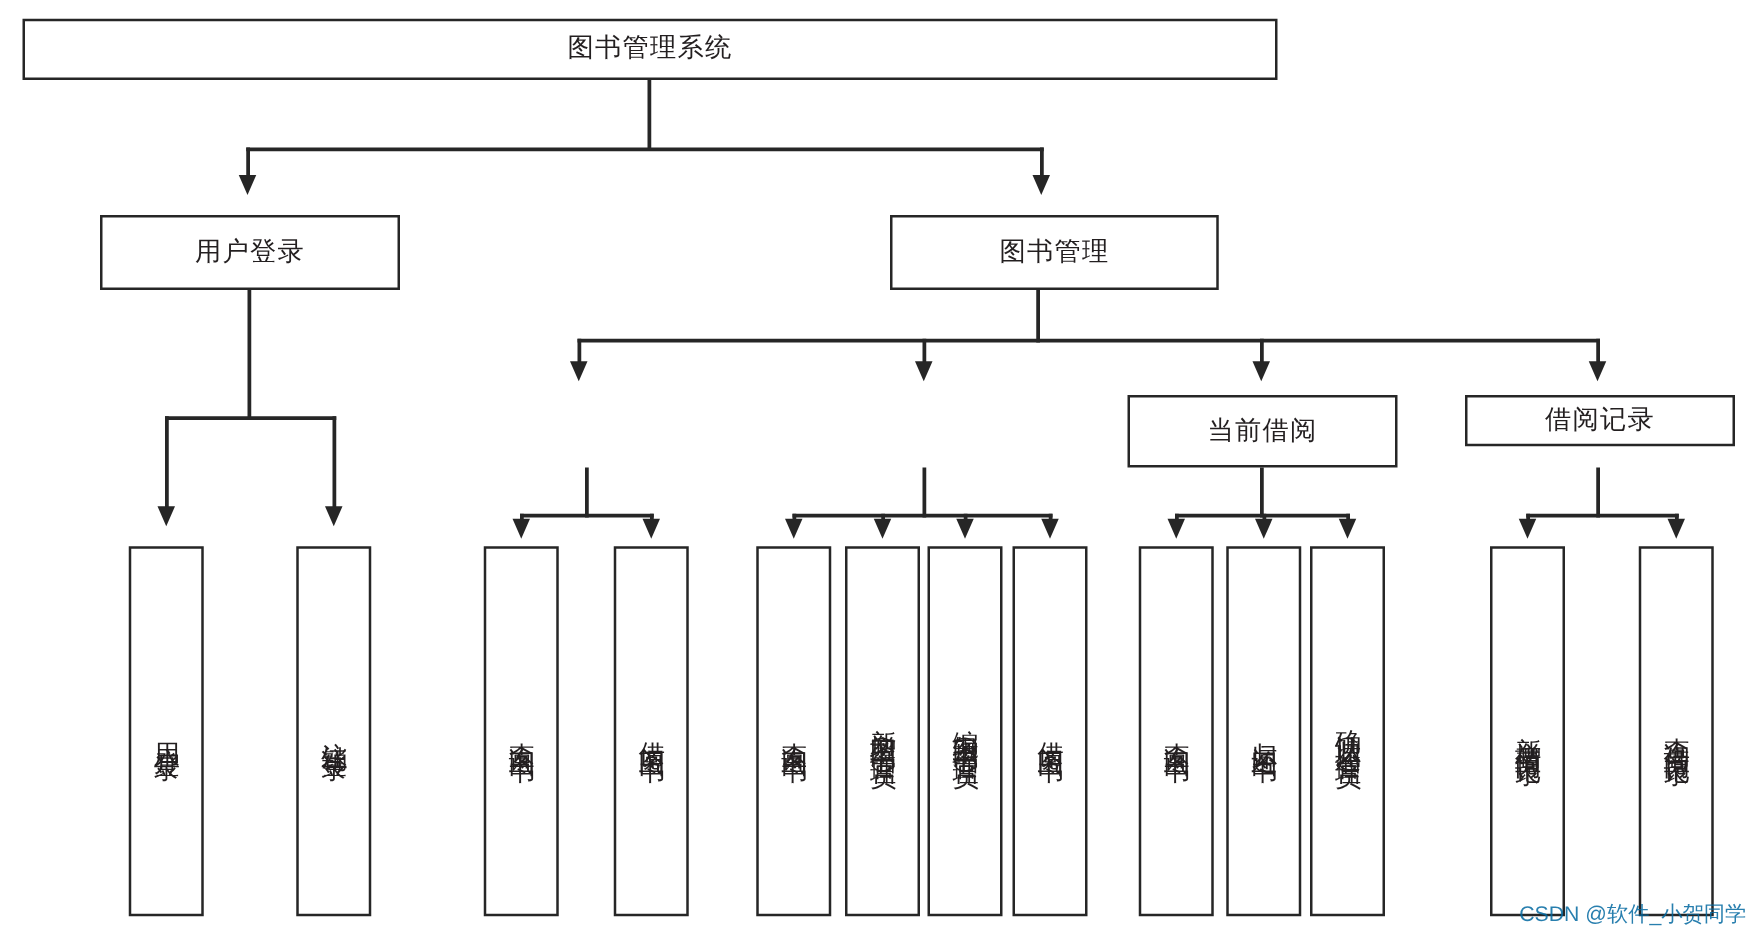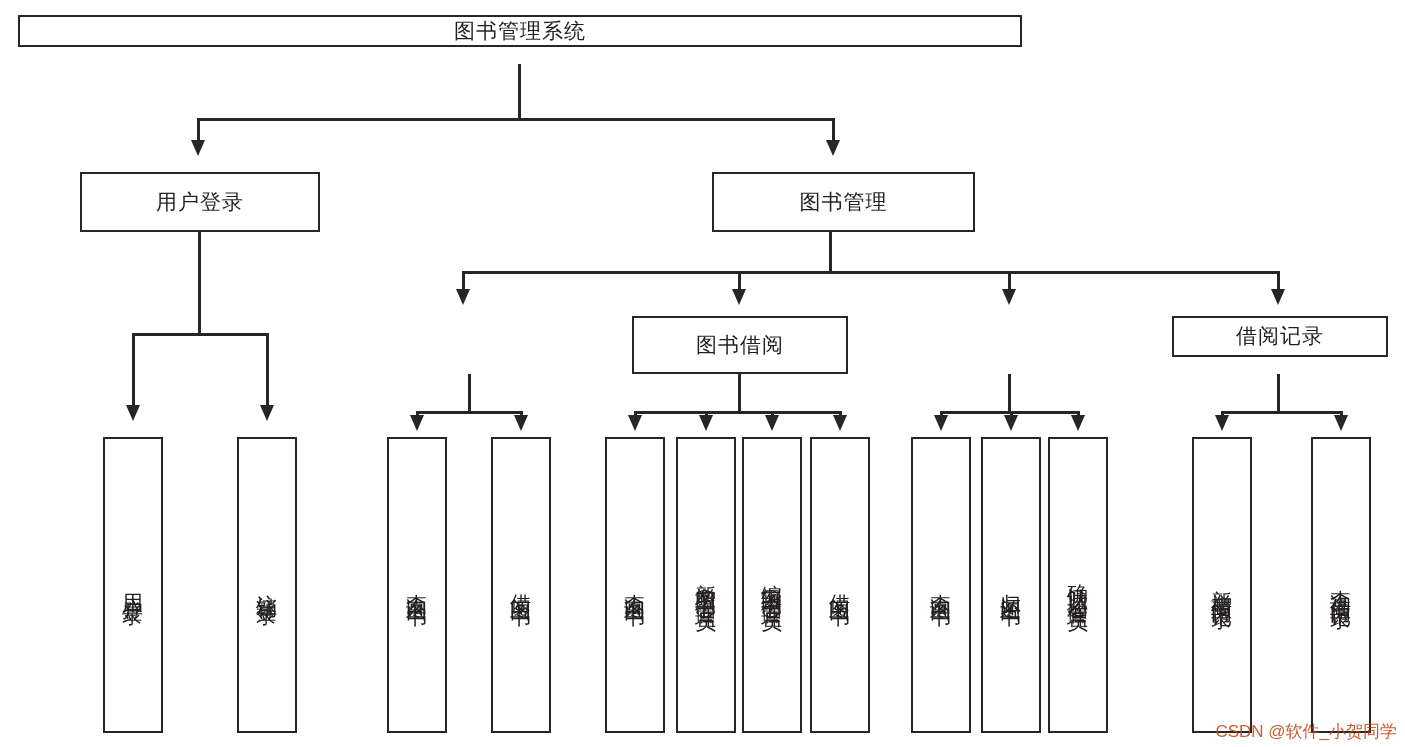--- a/index.html
+++ b/index.html
@@ -51,32 +51,32 @@
     border-left:7px solid transparent;
     border-right:7px solid transparent;
     border-top:16px solid #262626;
   }
   
   #watermark{
     position:absolute;
     right:8px;
     bottom:4px;
     font-size:17px;
-    color:#c2410c;
+    color:#0369a1;
     opacity:.85;
     white-space:nowrap;
     pointer-events:none;
   }
 </style>
 </head>
 <body>
 
 <div id="canvas">
 
-  <div class="node" style="left:18px;top:15px;width:1004px;height:32px;">
+  <div class="node" style="left:18px;top:15px;width:1004px;height:49px;">
     <span class="lbl">图书管理系统</span>
   </div>
 
   <div class="conn vline" style="left:518px;top:64px;width:3px;height:56px;"></div>
 
   <div class="conn hline" style="left:197px;top:118px;width:638px;height:3px;"></div>
 
   <div class="conn vline" style="left:197px;top:118px;width:3px;height:28px;"></div>
   <div class="arrow" style="left:191px;top:140px;"></div>
   <div class="conn vline" style="left:832px;top:118px;width:3px;height:28px;"></div>
@@ -105,22 +105,22 @@
 
   <div class="conn vline" style="left:738px;top:271px;width:3px;height:24px;"></div>
   <div class="arrow" style="left:732px;top:289px;"></div>
 
   <div class="conn vline" style="left:1008px;top:271px;width:3px;height:24px;"></div>
   <div class="arrow" style="left:1002px;top:289px;"></div>
 
   <div class="conn vline" style="left:1277px;top:271px;width:3px;height:24px;"></div>
   <div class="arrow" style="left:1271px;top:289px;"></div>
 
-  <div class="node" style="left:632px;top:316px;width:216px;height:58px;">
-    <span class="lbl">图书借阅</span>
+  <div class="node" style="left:902px;top:316px;width:216px;height:58px;">
+    <span class="lbl">当前借阅</span>
   </div>
   <div class="node" style="left:1172px;top:316px;width:216px;height:41px;">
     <span class="lbl">借阅记录</span>
   </div>
 
   <div class="conn vline" style="left:468px;top:374px;width:3px;height:40px;"></div>
   <div class="conn hline" style="left:416px;top:411px;width:107px;height:3px;"></div>
   <div class="conn vline" style="left:416px;top:411px;width:3px;height:10px;"></div>
   <div class="arrow" style="left:410px;top:415px;"></div>
   <div class="conn vline" style="left:520px;top:411px;width:3px;height:10px;"></div>

